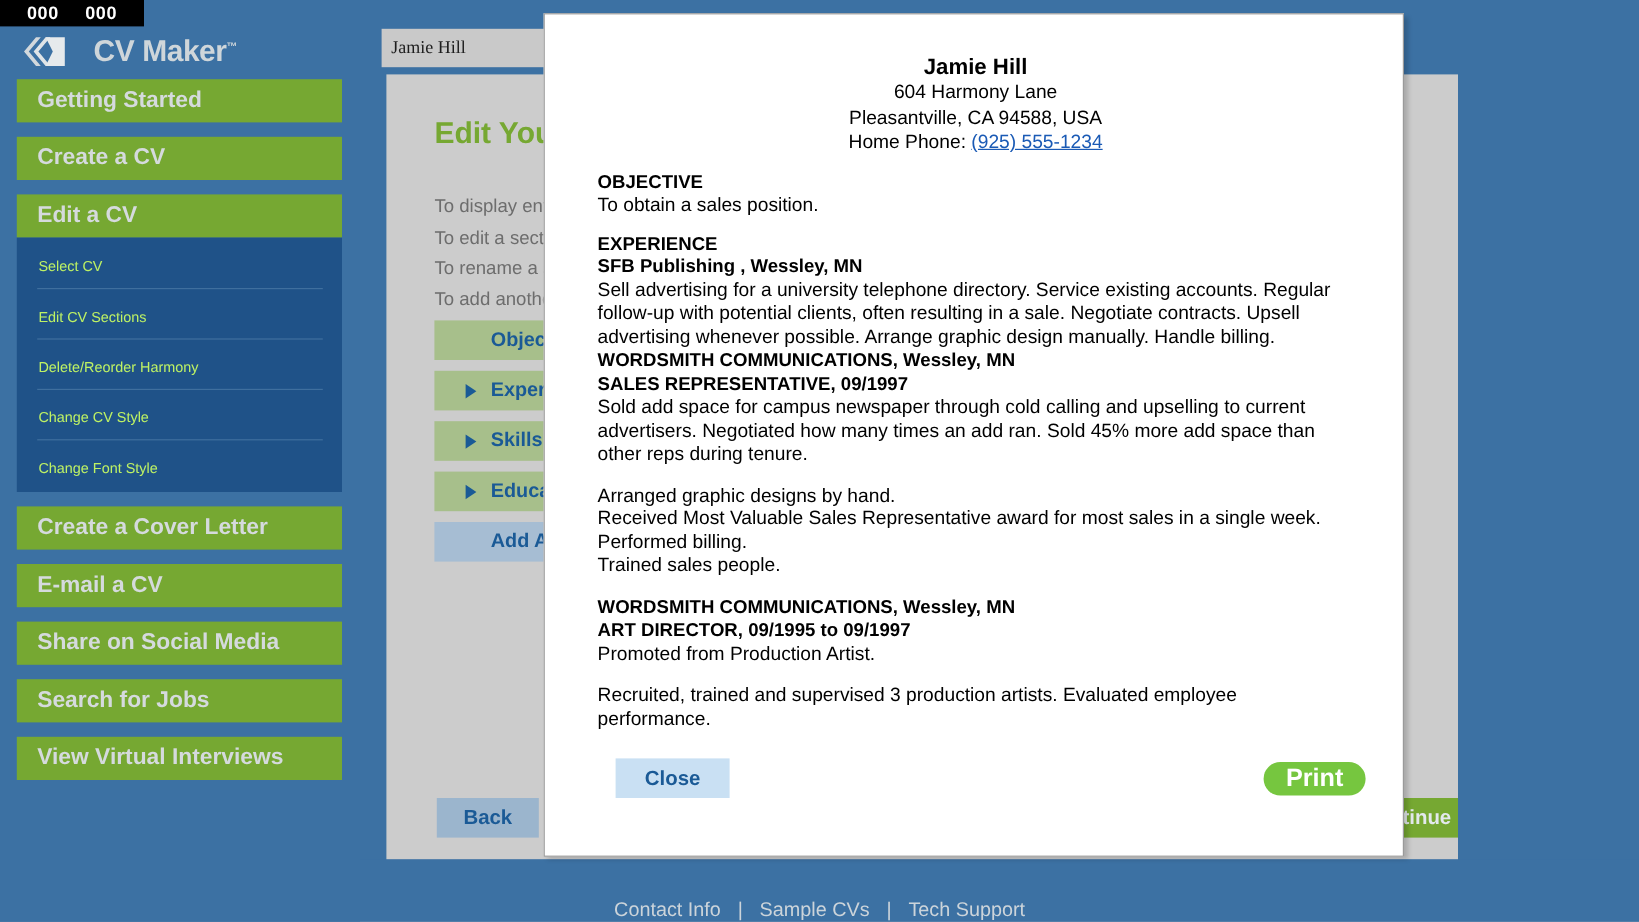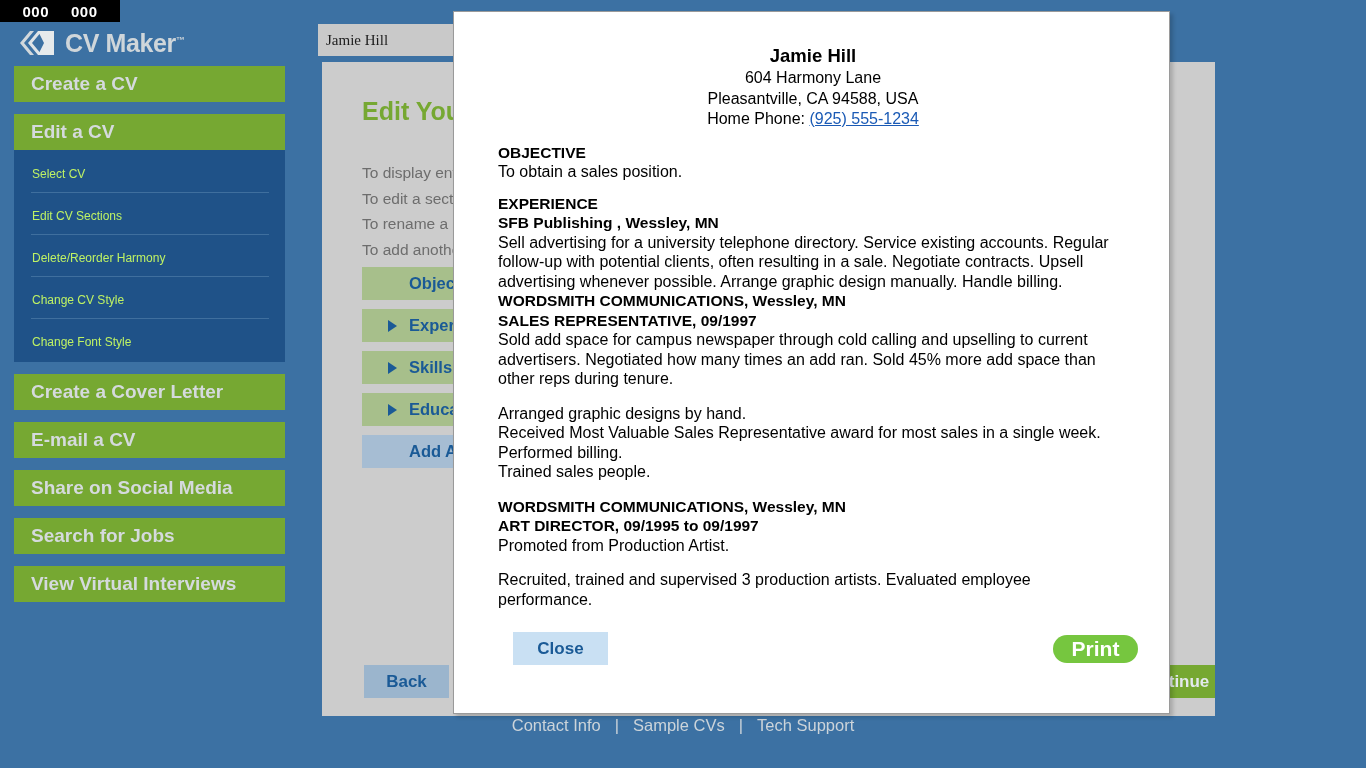--- a/index.html
+++ b/index.html
@@ -41,21 +41,21 @@
     left: 0; top: 0;
     width: 300px; height: 768px;
     background: #3c71a3;
     z-index: 10;
   }
   .logo {
     position: absolute;
     left: 14px; top: 27px;
     display: flex;
     align-items: center;
-    gap: 7px;
+    gap: 20px;
   }
   .logo-mark { width: 44px; height: 32px; display:block; }
   .logo-text {
     color: #cfd6da;
     font-size: 25px;
     font-weight: bold;
     letter-spacing: -0.4px;
     position: relative;
   }
   .logo-tm {
@@ -190,21 +190,21 @@
     overflow: hidden;
   }
 
   
   .footer {
     position: absolute;
     left: 0; bottom: 0;
     width: 1366px; height: 52px;
     background: #3c71a3;
     display: flex;
-    align-items: flex-start;
+    align-items: flex-end;
     justify-content: center;
     gap: 14px;
     z-index: 6;
   }
   .footer a {
     color: #ccd4da;
     font-size: 16.5px;
     text-decoration: none;
     cursor: pointer;
   }
@@ -287,20 +287,21 @@
   <div class="logo">
     <svg class="logo-mark" viewBox="0 0 44 32">
       <path d="M6 16 L16 4 L20 4 L10 16 L20 28 L16 28 Z" fill="#d2d8dc"></path>
       <path d="M14 16 L24 4 L28 4 L18 16 L28 28 L24 28 Z" fill="#dfe4e7"></path>
       <path d="M24 4 L40 4 L40 28 L24 28 L30 16 Z" fill="#e6eaec"></path>
     </svg>
     <div class="logo-text"><span>CV Maker</span><span class="logo-tm">™</span></div>
   </div>
 
   <div class="nav">
+    <div class="nav-top">Getting Started</div>
     <div class="nav-top">Create a CV</div>
     <div class="nav-top active">Edit a CV</div>
     <div class="submenu">
       <div class="submenu-item">Select CV</div>
       <div class="submenu-item">Edit CV Sections</div>
       <div class="submenu-item">Delete/Reorder Harmony</div>
       <div class="submenu-item">Change CV Style</div>
       <div class="submenu-item">Change Font Style</div>
     </div>
     <div class="nav-top">Create a Cover Letter</div>

